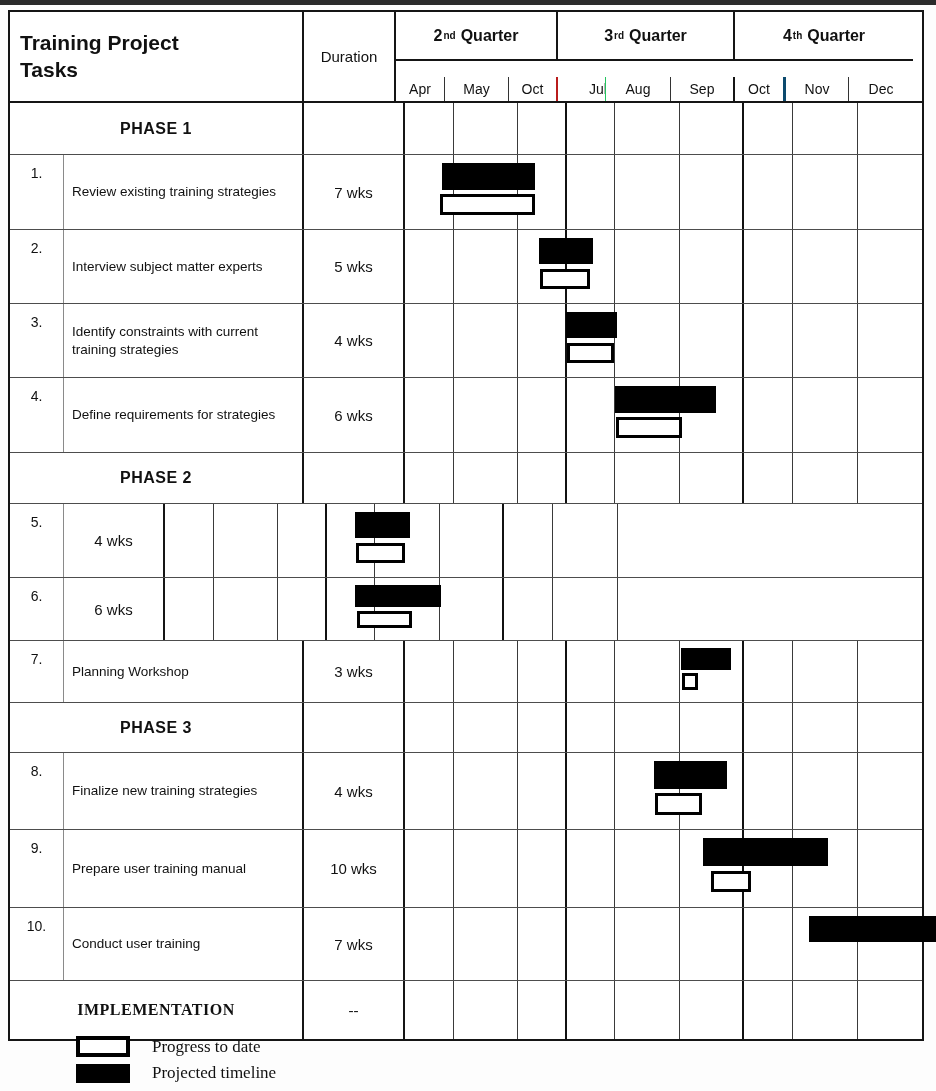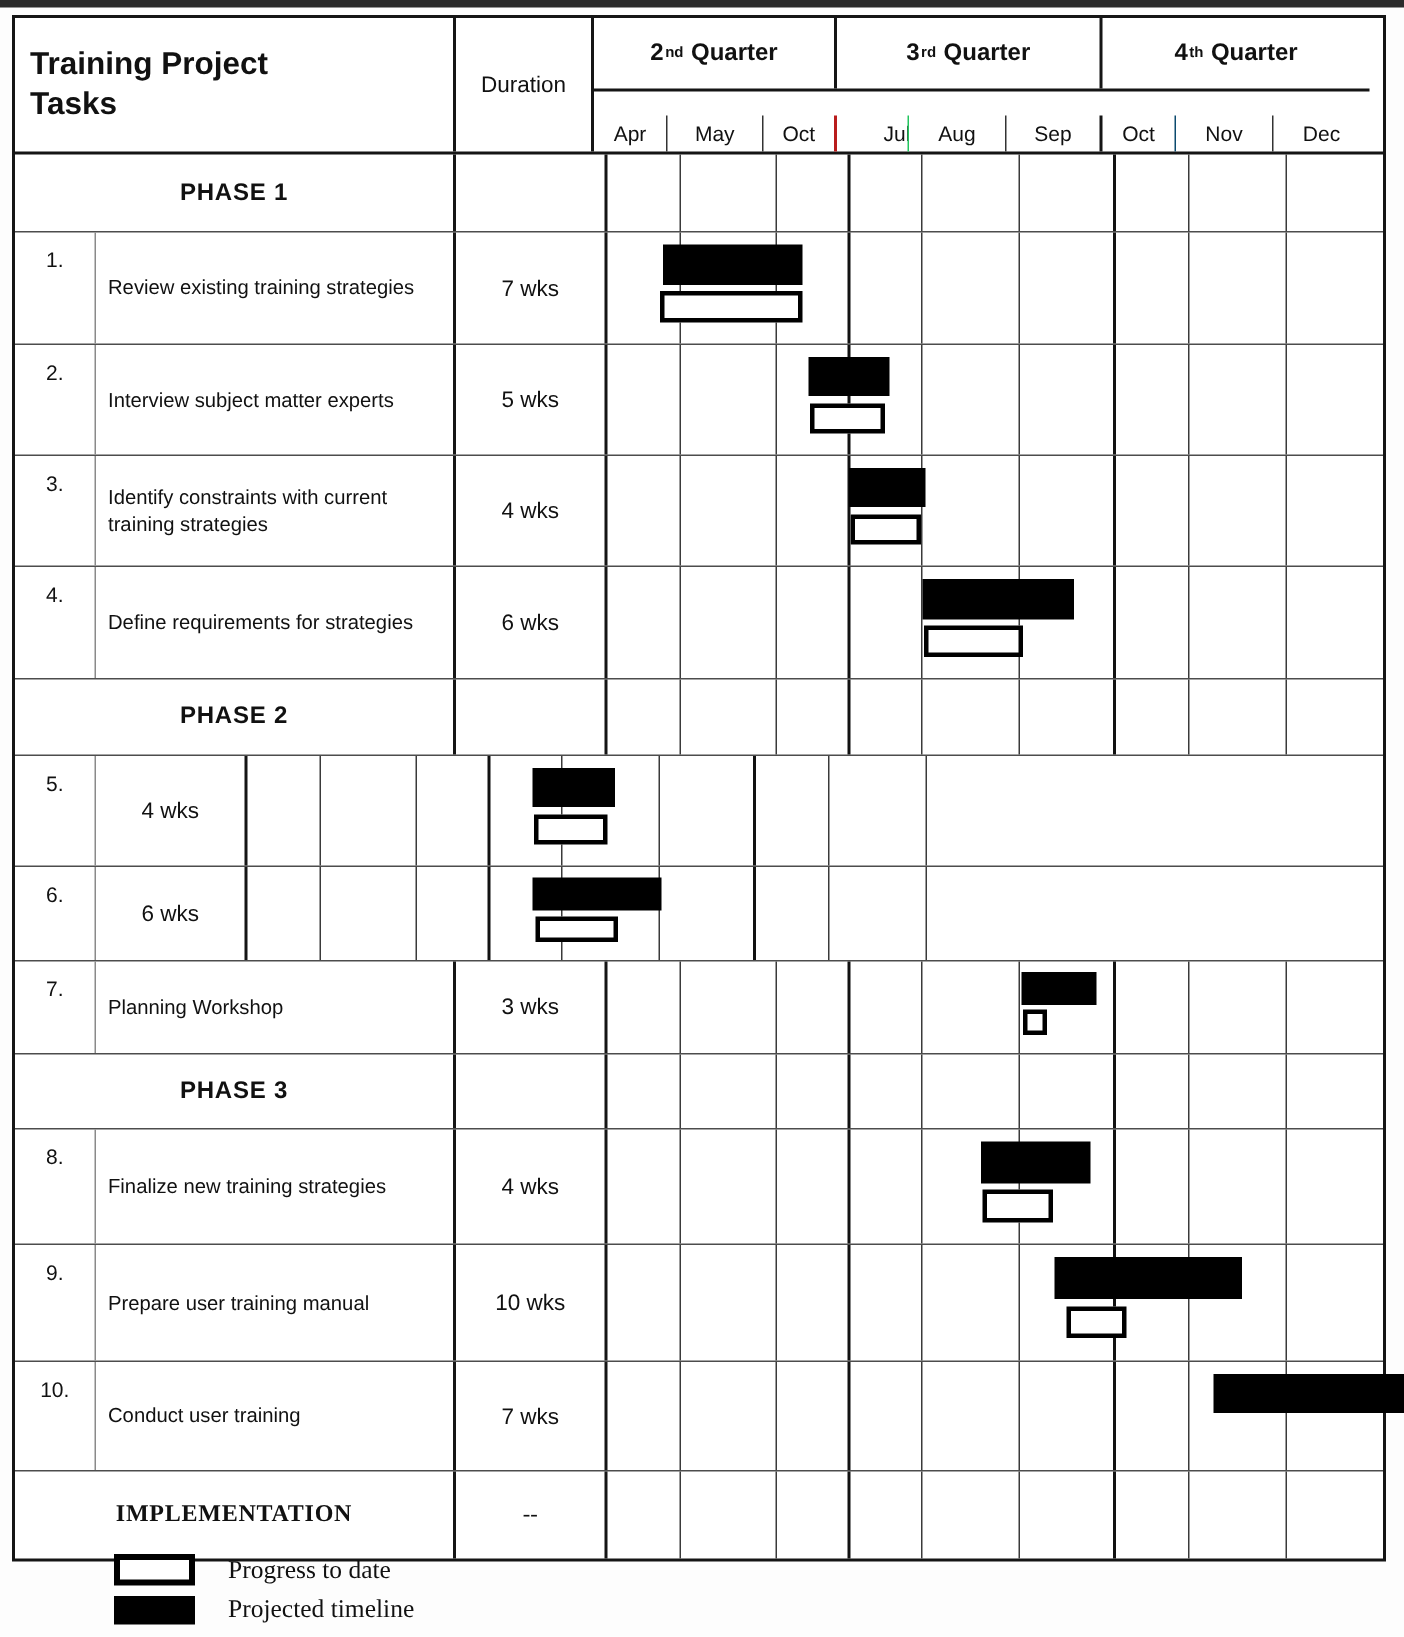--- a/index.html
+++ b/index.html
@@ -23,21 +23,21 @@
   .q4{width:180px;border-left:2px solid #151515;}
   .month-row{display:flex;flex:1;margin-top:16px;}
   .month-cell{display:flex;align-items:center;justify-content:center;font-size:14px;}
   .mw0{width:48px;}
   .mw1{width:64px;border-left:1px solid #333;}
   .mw2{width:48px;border-left:1px solid #333;}
   .mw3{width:49px;border-left:2px solid #b91c1c;padding-left:33px;}
   .mw4{width:65px;border-left:1px solid #22c55e;}
   .mw5{width:63px;border-left:1px solid #333;}
   .mw6{width:50px;border-left:2px solid #151515;}
-  .mw7{width:65px;border-left:1px solid #0c4a6e;}
+  .mw7{width:65px;border-left:3px solid #0c4a6e;}
   .mw8{width:65px;border-left:1px solid #333;}
   
   .row{display:flex;border-top:1px solid #4d4d4d;}
   #rows .row:first-child{border-top:none;}
   .num{width:54px;border-right:1px solid #8a8a8a;text-align:center;padding-top:10px;font-size:14px;}
   .task-name{width:240px;border-right:2px solid #151515;display:flex;align-items:center;padding:4px 8px;font-size:13.5px;line-height:1.3;}
   .duration-cell{width:101px;border-right:2px solid #151515;display:flex;align-items:center;justify-content:center;font-size:15px;}
   .phase-label{width:294px;border-right:2px solid #151515;display:flex;align-items:center;justify-content:center;font-size:16px;font-weight:bold;letter-spacing:.5px;}
   .chart-cell{width:517px;position:relative;overflow:visible;}
   .gridline{position:absolute;top:0;bottom:0;width:1px;background:#3a3a3a;}

